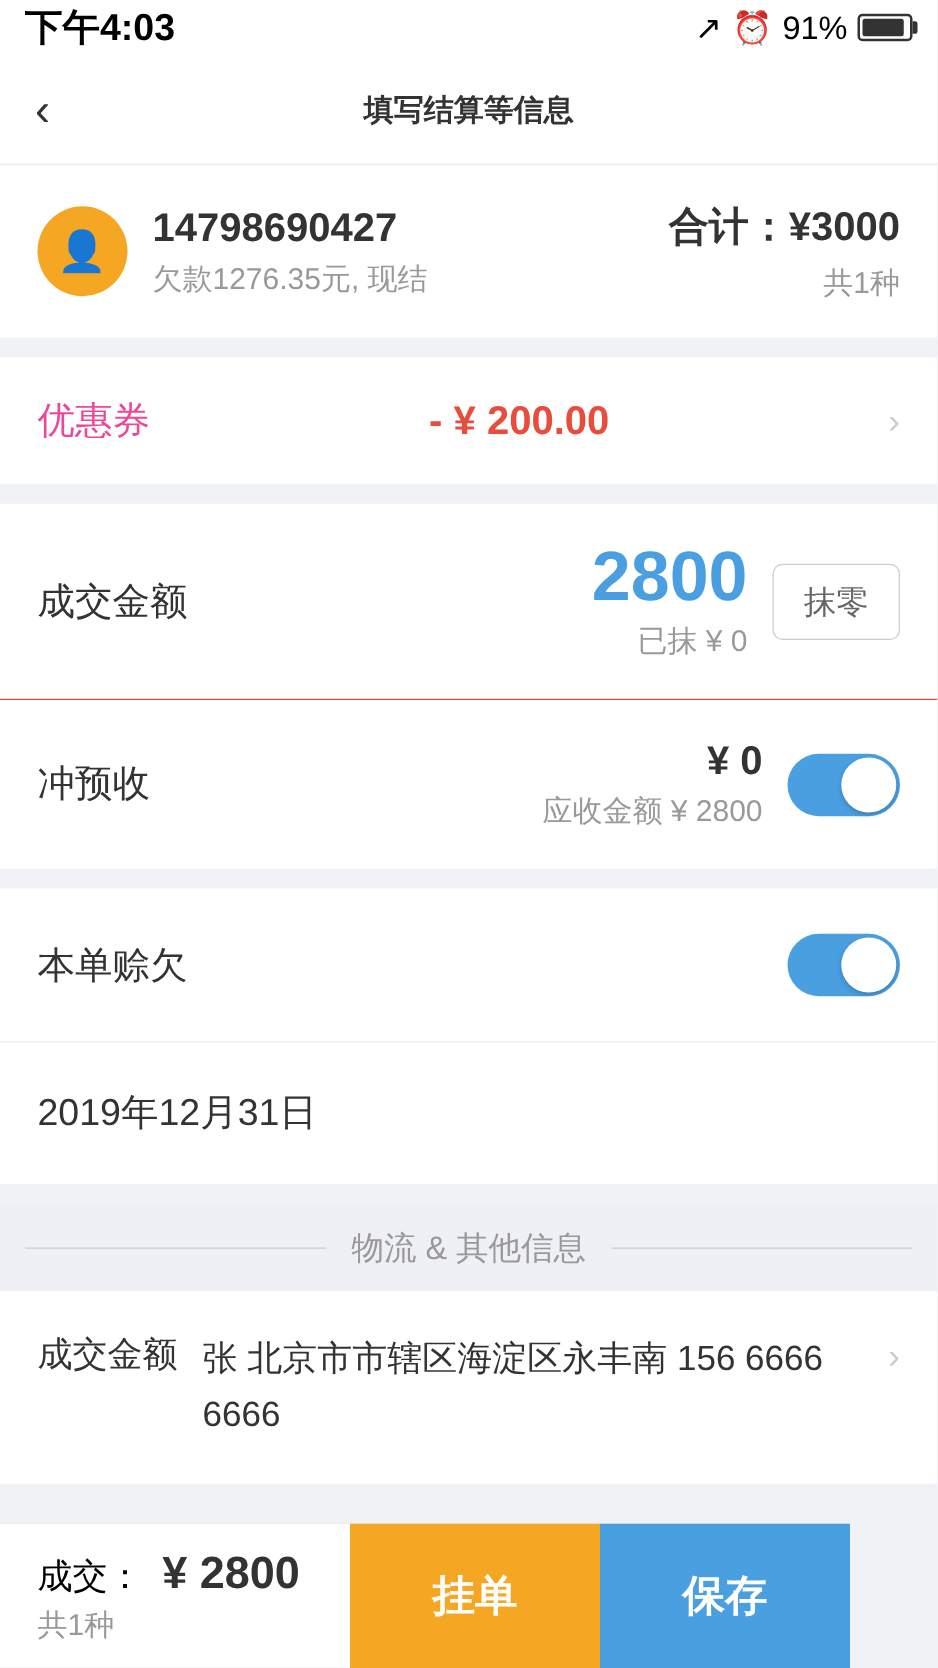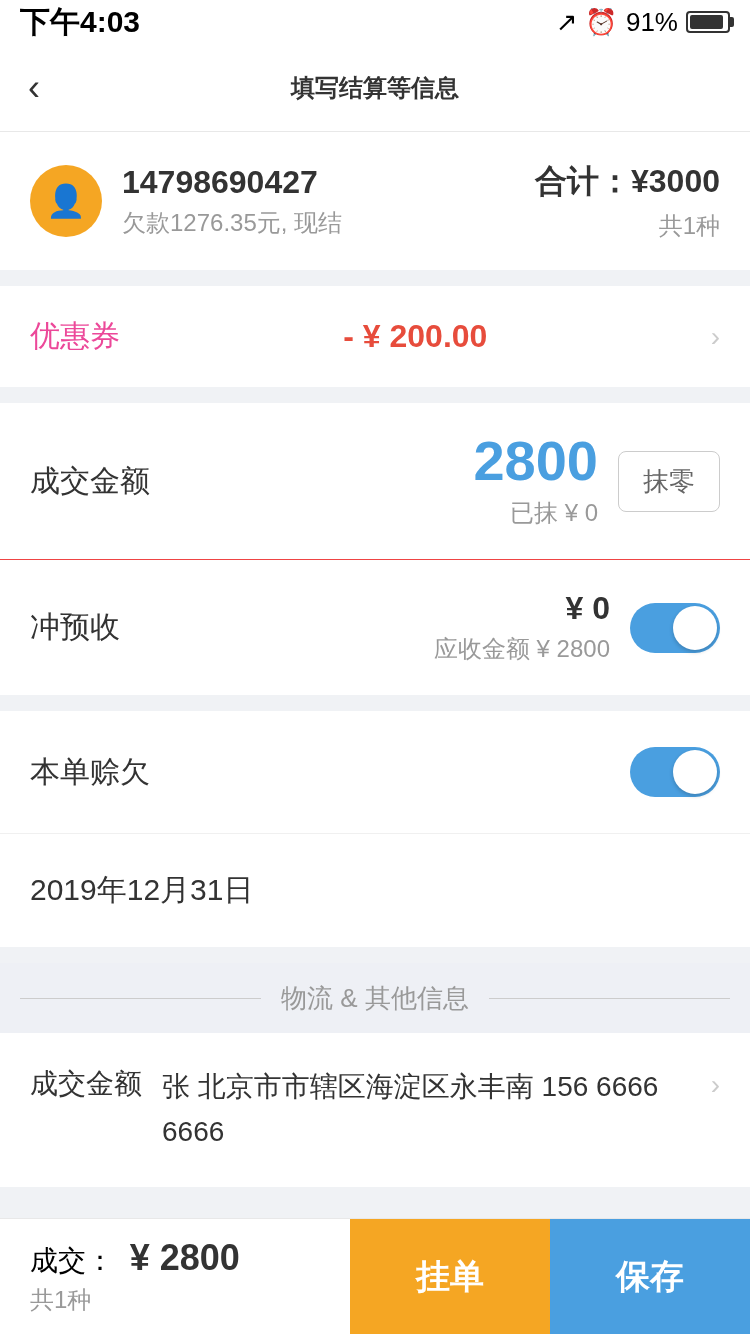--- a/index.html
+++ b/index.html
@@ -234,21 +234,21 @@
     .gray-space {
       background: #f0f2f5;
       height: 160px;
     }
 
     
     .bottom-bar {
       position: fixed;
       bottom: 0;
       left: 0;
-      width: 750px;
+      width: 680px;
       height: 116px;
       background: #fff;
       display: flex;
       align-items: center;
       border-top: 1px solid #e8e8e8;
     }
     .bottom-summary {
       flex: 1;
       padding: 0 30px;
     }

